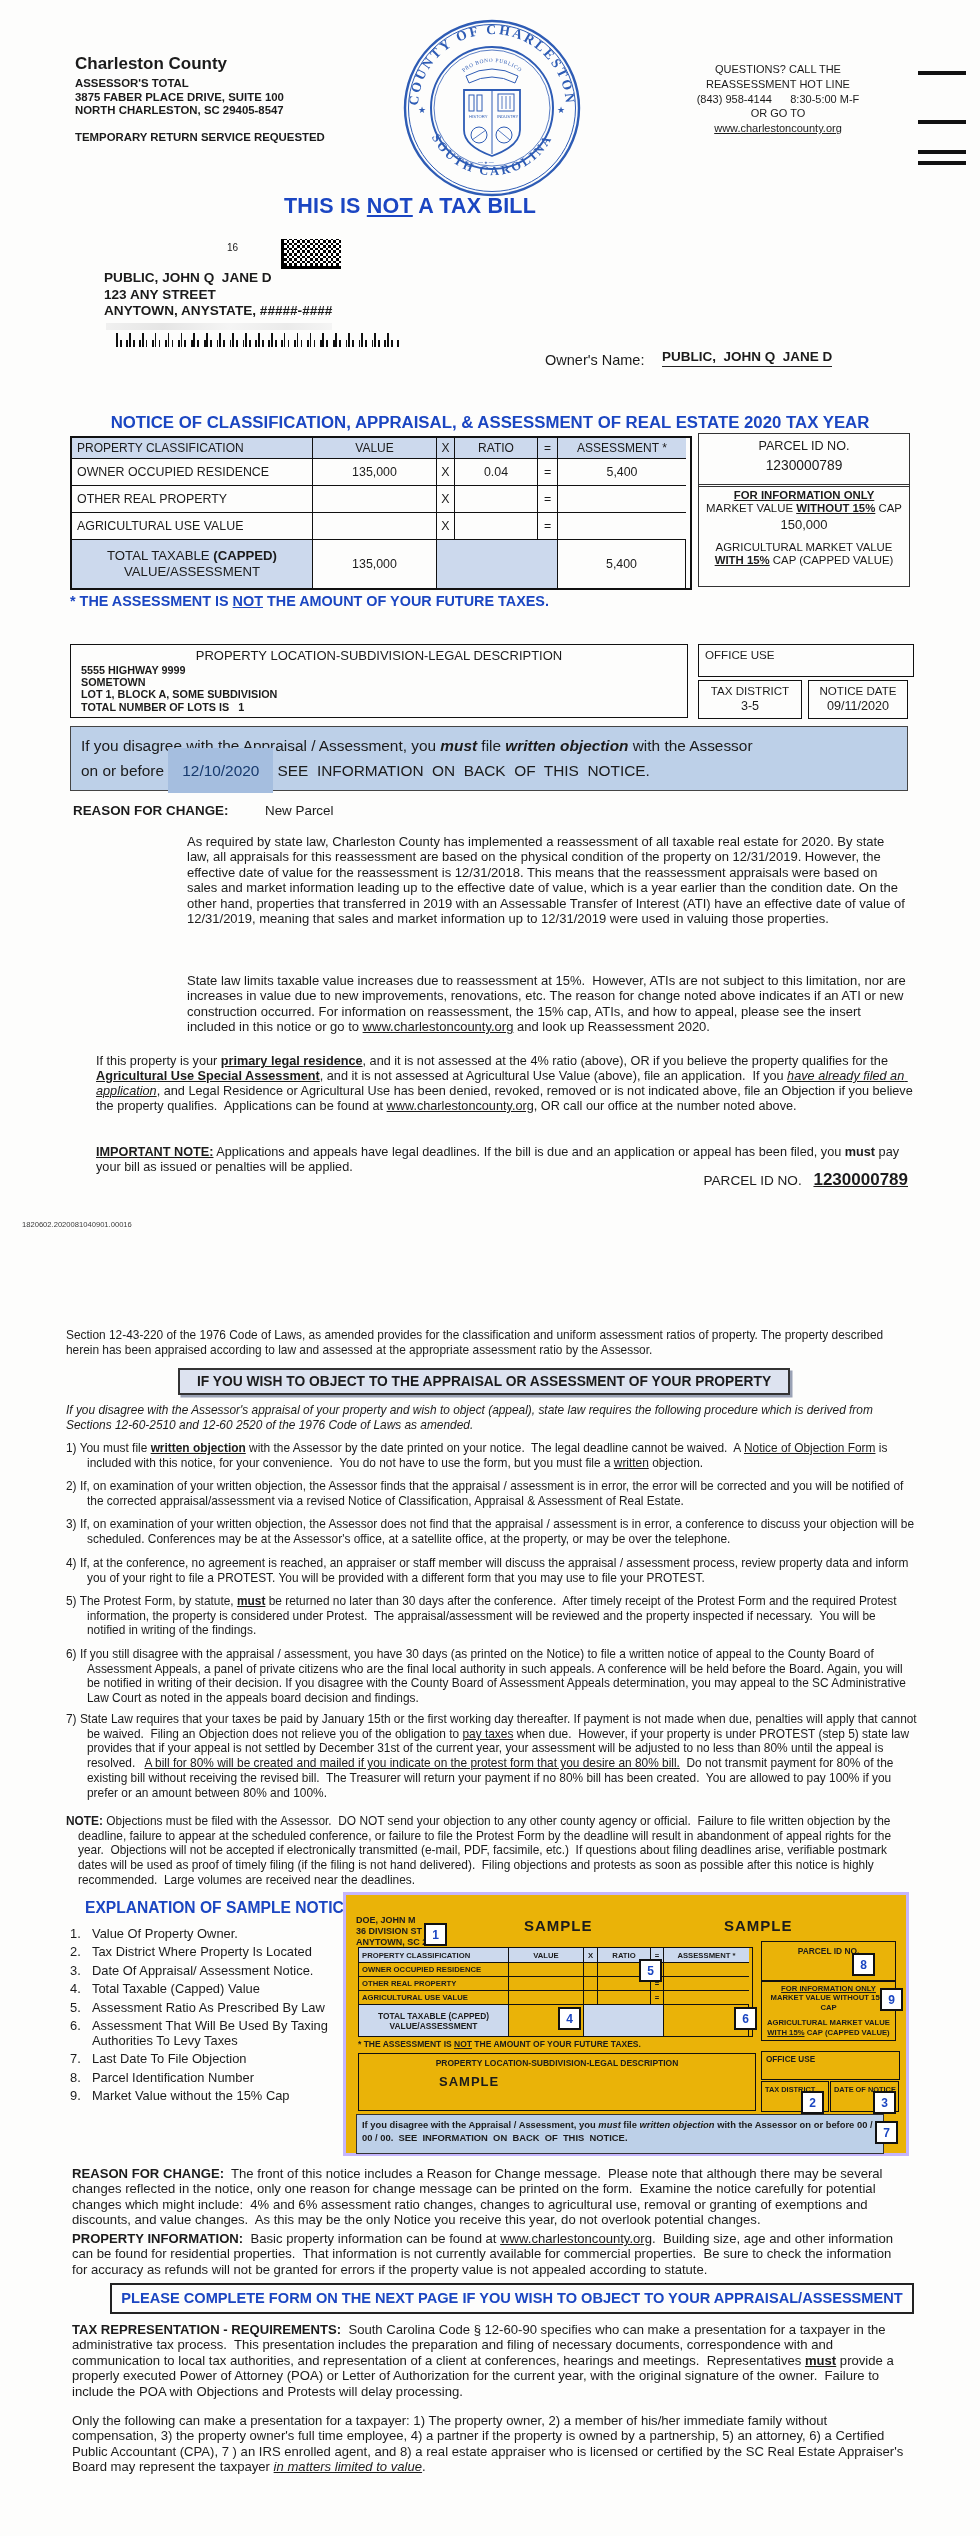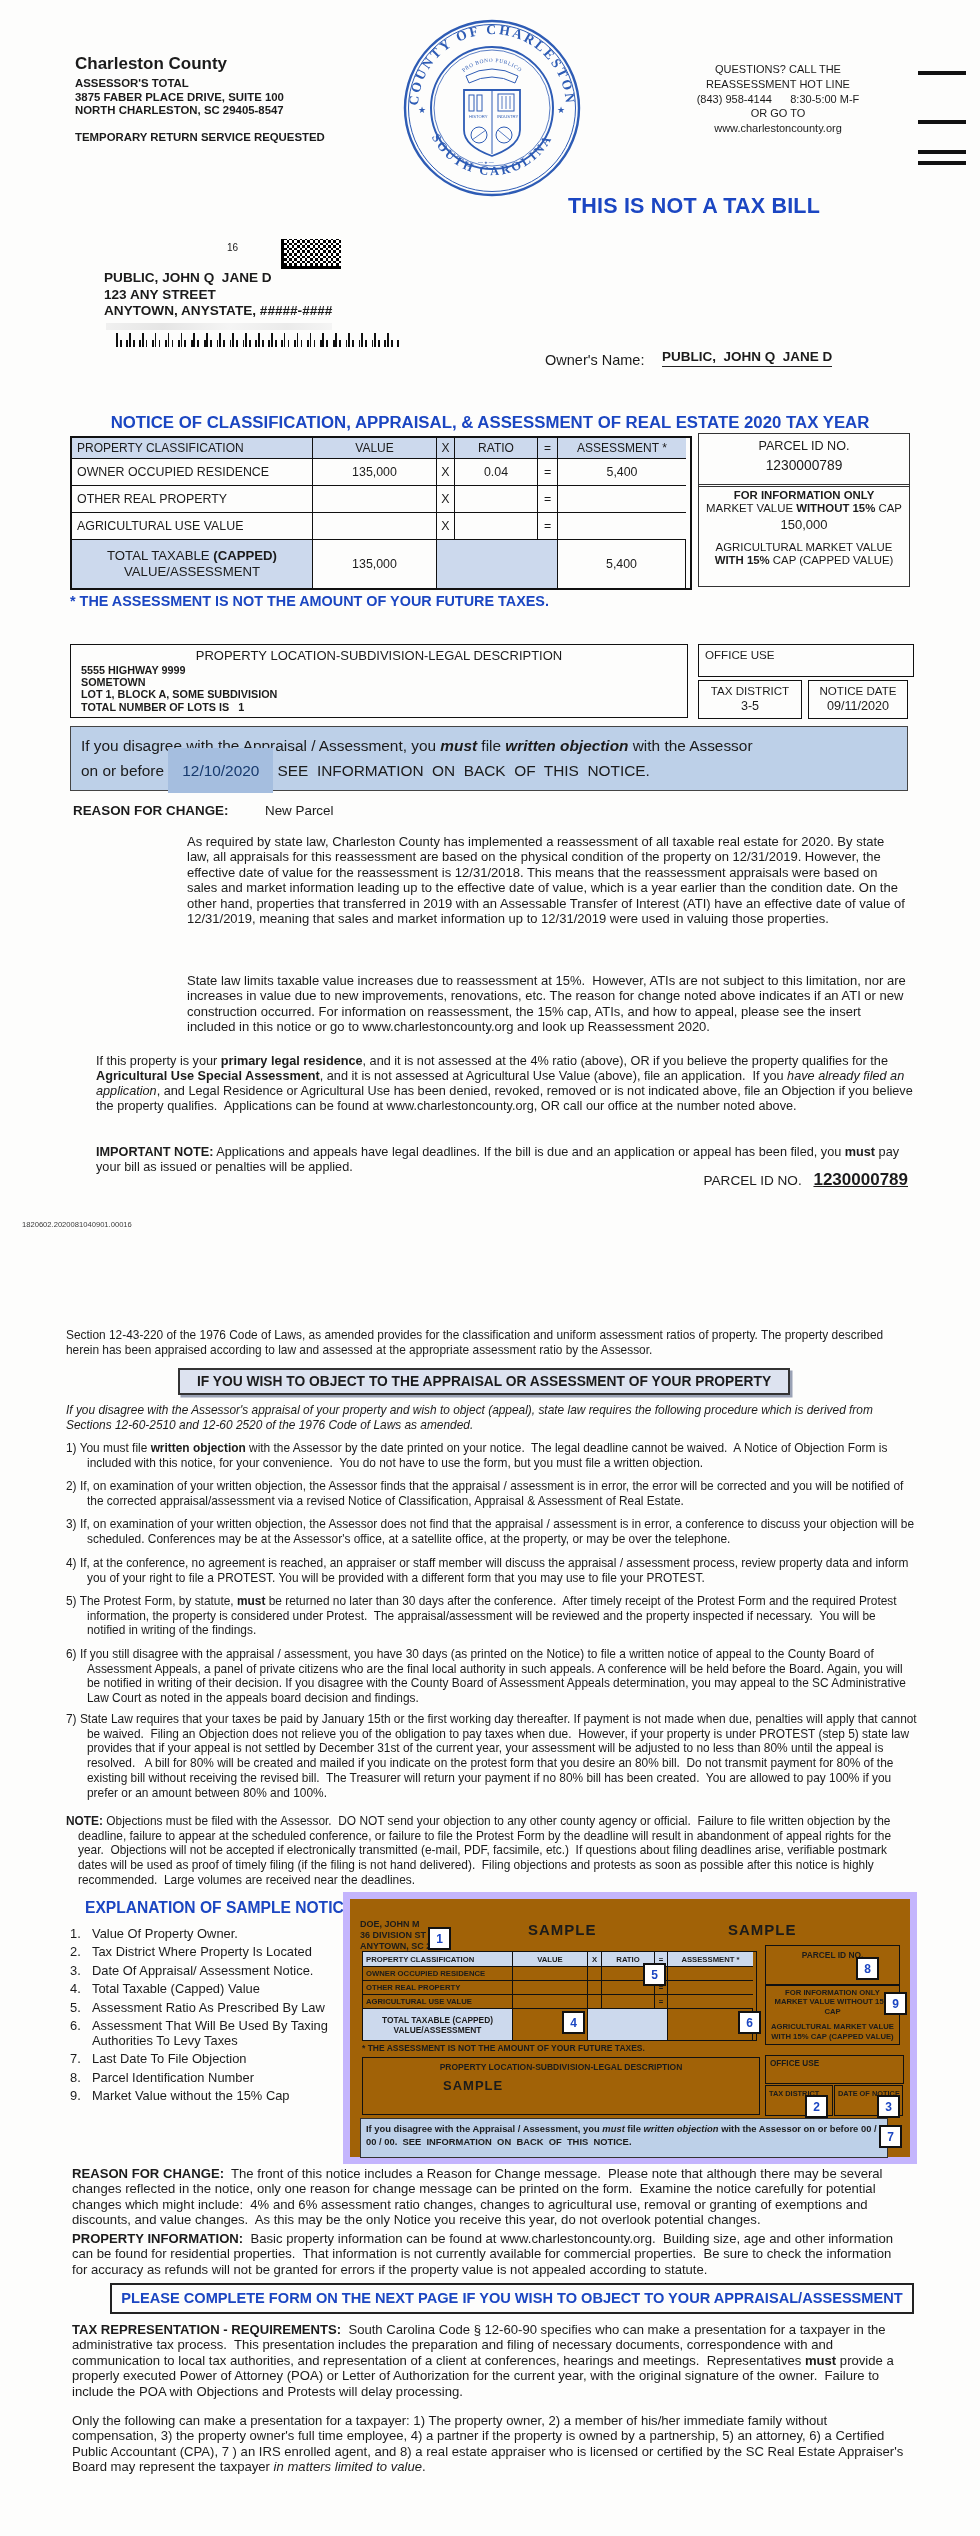--- a/index.html
+++ b/index.html
@@ -3,30 +3,30 @@
 <meta charset="utf-8">
 <style>
   :root{
     --blue:#1b46c2; --seal-blue:#2e5cb5; --shade:#ccd9ed;
     --callout-bg:#bdd0e8; --date-bg:#a5bedf; --ink:#1b1b1b;
   }
   html,body{margin:0;padding:0;background:#9a9a9a;}
   .page{position:relative;width:980px;height:2536px;margin:0 auto;background:#fdfdfc;
         font-family:"Liberation Sans",sans-serif;color:var(--ink);overflow:hidden;}
   .abs{position:absolute;}
-  .b{font-weight:bold}.u{}.i{font-style:italic}
+  .b{font-weight:bold}.u{text-decoration:underline}.i{font-style:italic}
   .pre{white-space:pre-wrap;}
   .center{text-align:center;}
   
   .county-block{left:75px;top:54px;line-height:13.5px;font-weight:bold;font-size:11.4px;}
   .county-name{font-size:17px;line-height:20px;margin-bottom:3px;}
   .return-svc{margin-top:13px;}
   .questions{left:650px;top:62px;width:256px;text-align:center;font-size:11px;line-height:14.8px;}
   .regmark{background:#111;width:48px;height:4px;left:918px;}
-  .banner{left:0;top:194px;width:820px;text-align:right;color:var(--blue);font-weight:bold;font-size:21.5px;letter-spacing:.2px;}
+  .banner{left:0;top:194px;width:820px;text-align:center;color:var(--blue);font-weight:bold;font-size:21.5px;letter-spacing:.2px;}
   
   .batch-no{left:227px;top:242px;font-size:10px;}
   .datamatrix{left:281px;top:239px;width:57px;height:27px;
      background-image:repeating-linear-gradient(0deg,#000 0 2.6px,#fff 2.6px 5.2px),
                       repeating-linear-gradient(90deg,#000 0 2.6px,#fff 2.6px 5.2px);
      background-blend-mode:difference;border-left:3px solid #000;border-bottom:3px solid #000;}
   .mail-addr{left:104px;top:270px;font-weight:bold;font-size:13.6px;line-height:16.6px;}
   .ghost-line{left:106px;top:323px;width:226px;height:7px;opacity:.55;
      background:linear-gradient(90deg,#e6e6e6,#d2d2d2 25%,#eee 55%,#dcdcdc 80%,#eee);}
   .postnet{left:116px;top:333px;width:284px;height:14px;}
@@ -74,21 +74,21 @@
   
   .p2{font-size:11.9px;line-height:14.7px;}
   .obj-header{left:178px;top:1368px;width:608px;height:23px;background:#dde3f0;border:2px solid #333;
      box-shadow:2.5px 2.5px 0 #9aa2b5;text-align:center;font-weight:bold;font-size:13.8px;line-height:23px;}
   .pitem{left:66px;width:830px;padding-left:21px;text-indent:-21px;}
   .expl-title{left:85px;top:1899px;color:var(--blue);font-weight:bold;font-size:15.6px;}
   .expl-list{left:70px;top:1926px;width:264px;font-size:12.9px;line-height:15px;}
   .expl-item{display:flex;margin-bottom:3.4px;}
   .expl-item .n{width:22px;flex:none;}
   
-  .sample-box{left:343px;top:1892px;width:560px;height:258px;border:7px solid #c4b5fd;background:#a16207;font-size:8px;}
+  .sample-box{left:343px;top:1892px;width:560px;height:258px;border:3px solid #c4b5fd;background:#eab308;font-size:8px;}
   .sample-owner{left:10px;top:20px;font-weight:bold;font-size:9px;line-height:11px;}
   .sample-word{font-weight:bold;font-size:15px;letter-spacing:1px;top:22px;}
   .mini-table{left:12px;top:52px;width:393px;display:grid;border:1.5px solid #111;
      grid-template-columns:150px 75px 14px 53px 13px 85px;font-size:7.7px;font-weight:bold;}
   .mini-table .c{border-right:1px solid #111;border-bottom:1px solid #111;display:flex;align-items:center;padding:0 3px;}
   .mini-table .c:nth-child(6n){border-right:none;}
   .mini-table .hd{background:var(--shade);height:14px;}
   .mini-table .r{height:13px;}
   .mini-table .tr{height:31px;border-bottom:none;}
   .mini-table .cen{justify-content:center;padding:0;}

